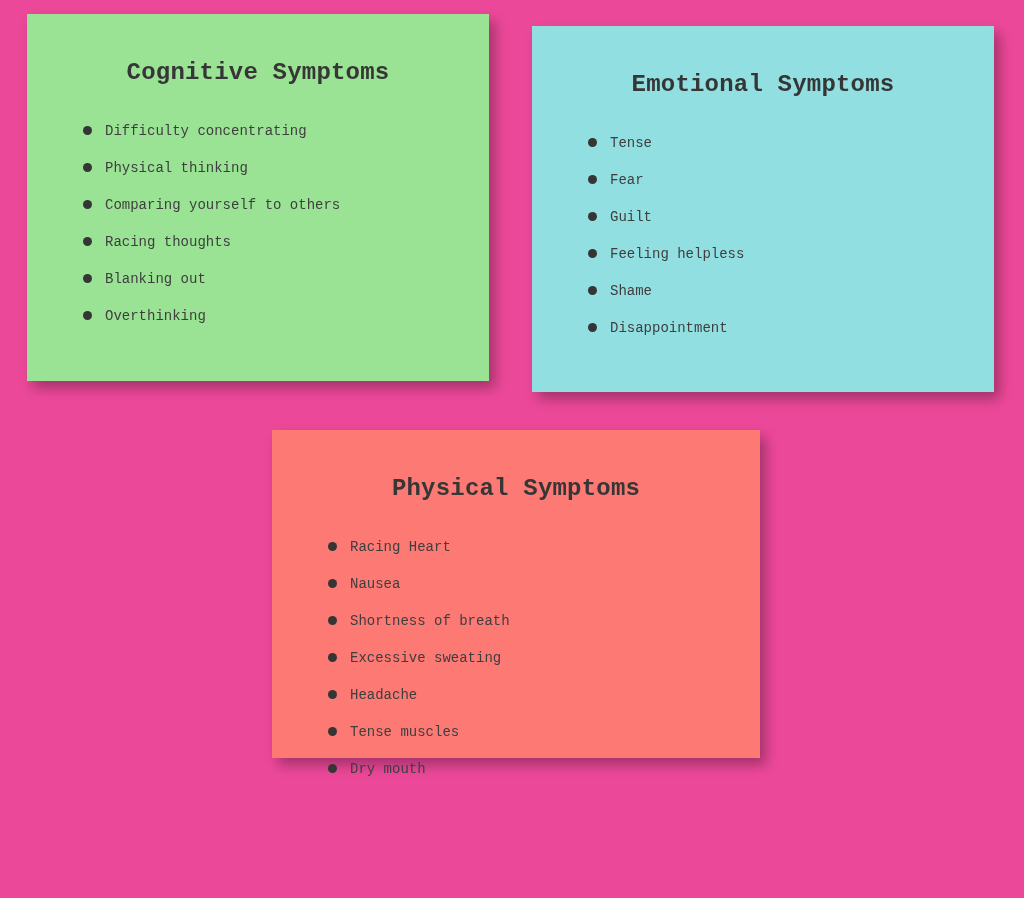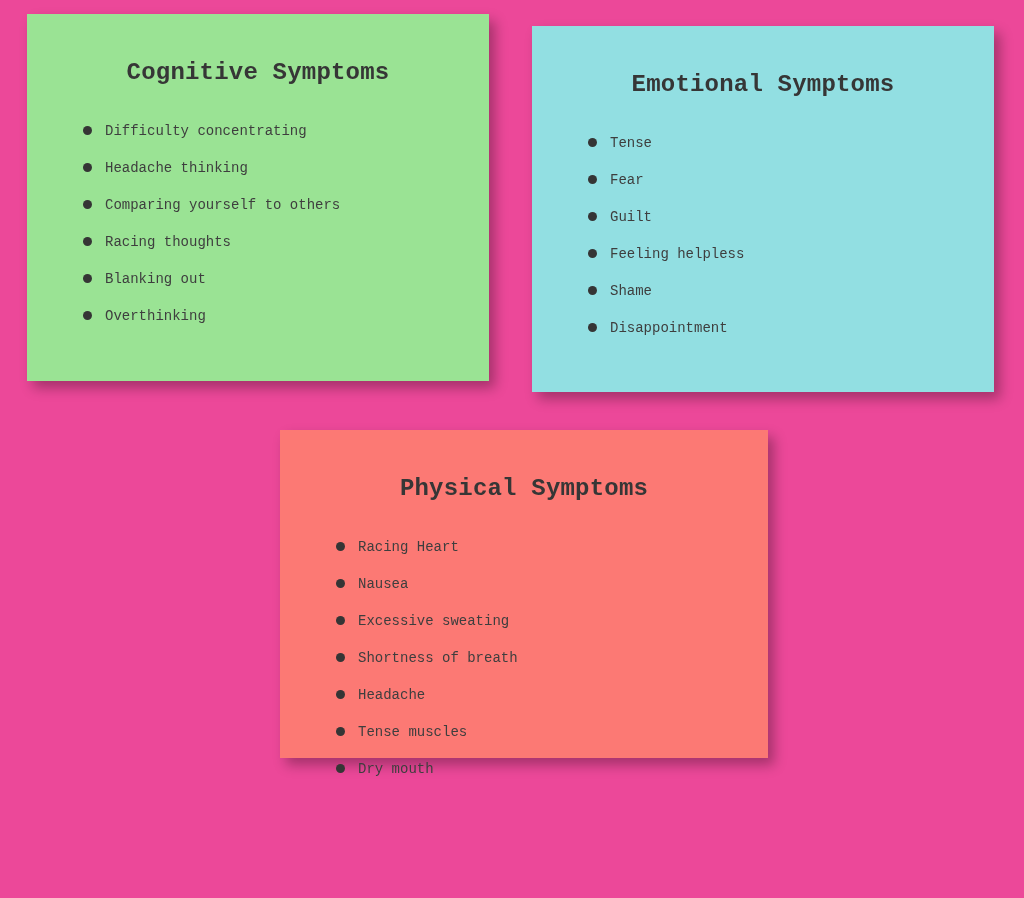--- a/index.html
+++ b/index.html
@@ -16,21 +16,21 @@
     overflow: hidden;
     font-family: Liberation Mono, monospace;
   }
   .card {
     position: absolute;
     box-shadow: 6px 7px 12px rgba(0, 0, 0, 0.30);
     box-sizing: border-box;
   }
   .card-cognitive { left: 27px;  top: 14px;  width: 462px; height: 367px; }
   .card-emotional { left: 532px; top: 26px;  width: 462px; height: 366px; }
-  .card-physical  { left: 280px; top: 430px; width: 488px; height: 328px; }
+  .card-physical  { left: 272px; top: 430px; width: 488px; height: 328px; }
   .card-title {
     padding-top: 45px;
     text-align: center;
     font-size: 24px;
     font-weight: 700;
     color: #363636;
     letter-spacing: 0.2px;
   }
   .card-list {
     list-style: none;
@@ -60,21 +60,21 @@
 
   <div class="card card-cognitive" style="background-color: rgb(154, 227, 148);">
     <div class="card-title">Cognitive Symptoms</div>
     <ul class="card-list">
       <li>
         <span class="bullet"></span>
         <span>Difficulty concentrating</span>
       </li>
       <li>
         <span class="bullet"></span>
-        <span>Headache thinking</span>
+        <span>Physical thinking</span>
       </li>
       <li>
         <span class="bullet"></span>
         <span>Comparing yourself to others</span>
       </li>
       <li>
         <span class="bullet"></span>
         <span>Racing thoughts</span>
       </li>
       <li>
@@ -124,25 +124,25 @@
       <li>
         <span class="bullet"></span>
         <span>Racing Heart</span>
       </li>
       <li>
         <span class="bullet"></span>
         <span>Nausea</span>
       </li>
       <li>
         <span class="bullet"></span>
-        <span>Excessive sweating</span>
+        <span>Shortness of breath</span>
       </li>
       <li>
         <span class="bullet"></span>
-        <span>Shortness of breath</span>
+        <span>Excessive sweating</span>
       </li>
       <li>
         <span class="bullet"></span>
         <span>Headache</span>
       </li>
       <li>
         <span class="bullet"></span>
         <span>Tense muscles</span>
       </li>
       <li>

